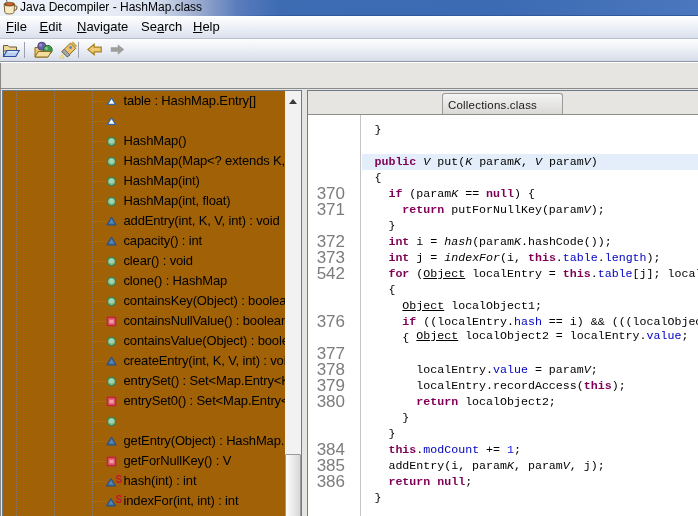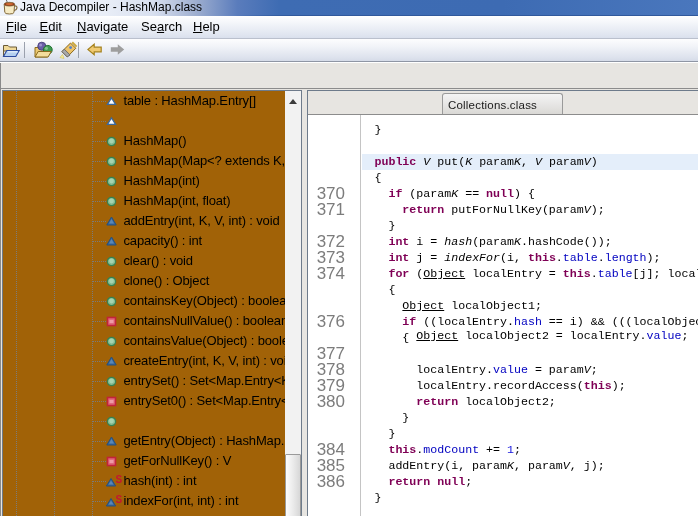--- a/index.html
+++ b/index.html
@@ -162,21 +162,21 @@
 <svg class="ic" style="left:103px;top:165px" width="11" height="11">
         <circle cx="5.5" cy="5.5" r="4.2" fill="#84bb90" stroke="#37814f" stroke-width="1.2"></circle>
         <circle cx="5.5" cy="5" r="2.4" fill="#a5d4af"></circle>
       </svg>
 <div class="trow" style="top:160px;height:20px;line-height:20px">clear() : void</div>
 <div class="conn" style="left:90px;top:190px;width:13px"></div>
 <svg class="ic" style="left:103px;top:185px" width="11" height="11">
         <circle cx="5.5" cy="5.5" r="4.2" fill="#84bb90" stroke="#37814f" stroke-width="1.2"></circle>
         <circle cx="5.5" cy="5" r="2.4" fill="#a5d4af"></circle>
       </svg>
-<div class="trow" style="top:180px;height:20px;line-height:20px">clone() : Object</div>
+<div class="trow" style="top:180px;height:20px;line-height:20px">clone() : HashMap</div>
 <div class="conn" style="left:90px;top:210px;width:13px"></div>
 <svg class="ic" style="left:103px;top:205px" width="11" height="11">
         <circle cx="5.5" cy="5.5" r="4.2" fill="#84bb90" stroke="#37814f" stroke-width="1.2"></circle>
         <circle cx="5.5" cy="5" r="2.4" fill="#a5d4af"></circle>
       </svg>
 <div class="trow" style="top:200px;height:20px;line-height:20px">containsKey(Object) : boolean</div>
 <div class="conn" style="left:90px;top:230px;width:13px"></div>
 <svg class="ic" style="left:103px;top:225px" width="11" height="11">
         <rect x="1.5" y="1.5" width="8" height="8" fill="#e06a7d" stroke="#c2233a" stroke-width="1.6"></rect>
         <rect x="3.5" y="4" width="4" height="3" fill="#ef9aa6"></rect>
@@ -249,21 +249,21 @@
           <span>Collections.class</span>
         </div>
 </div>
 <div id="codewrap">
 <div id="hl" style="top:39px"></div>
 <div id="gutter">
 <div style="top:71px">370</div>
 <div style="top:87px">371</div>
 <div style="top:119px">372</div>
 <div style="top:135px">373</div>
-<div style="top:151px">374</div>
+<div style="top:151px">542</div>
 <div style="top:199px">376</div>
 <div style="top:231px">377</div>
 <div style="top:247px">378</div>
 <div style="top:263px">379</div>
 <div style="top:279px">380</div>
 <div style="top:327px">384</div>
 <div style="top:343px">385</div>
 <div style="top:359px">386</div>
 </div>
 <div id="gsep"></div>

